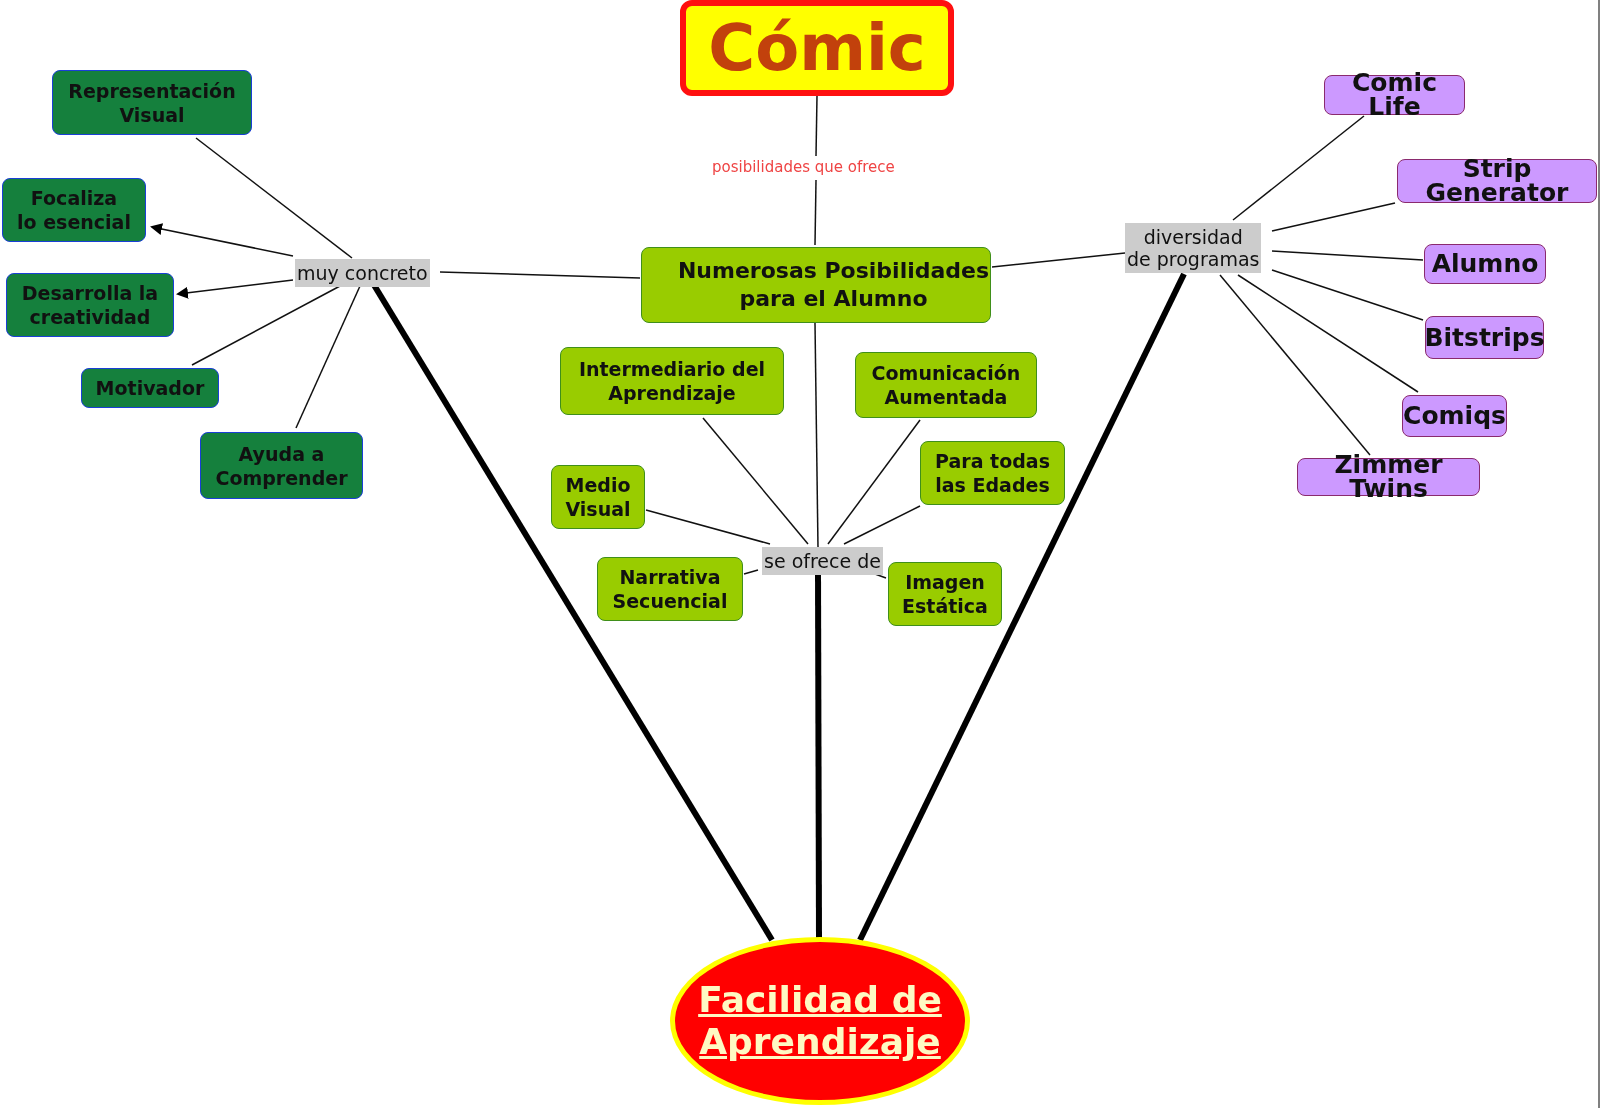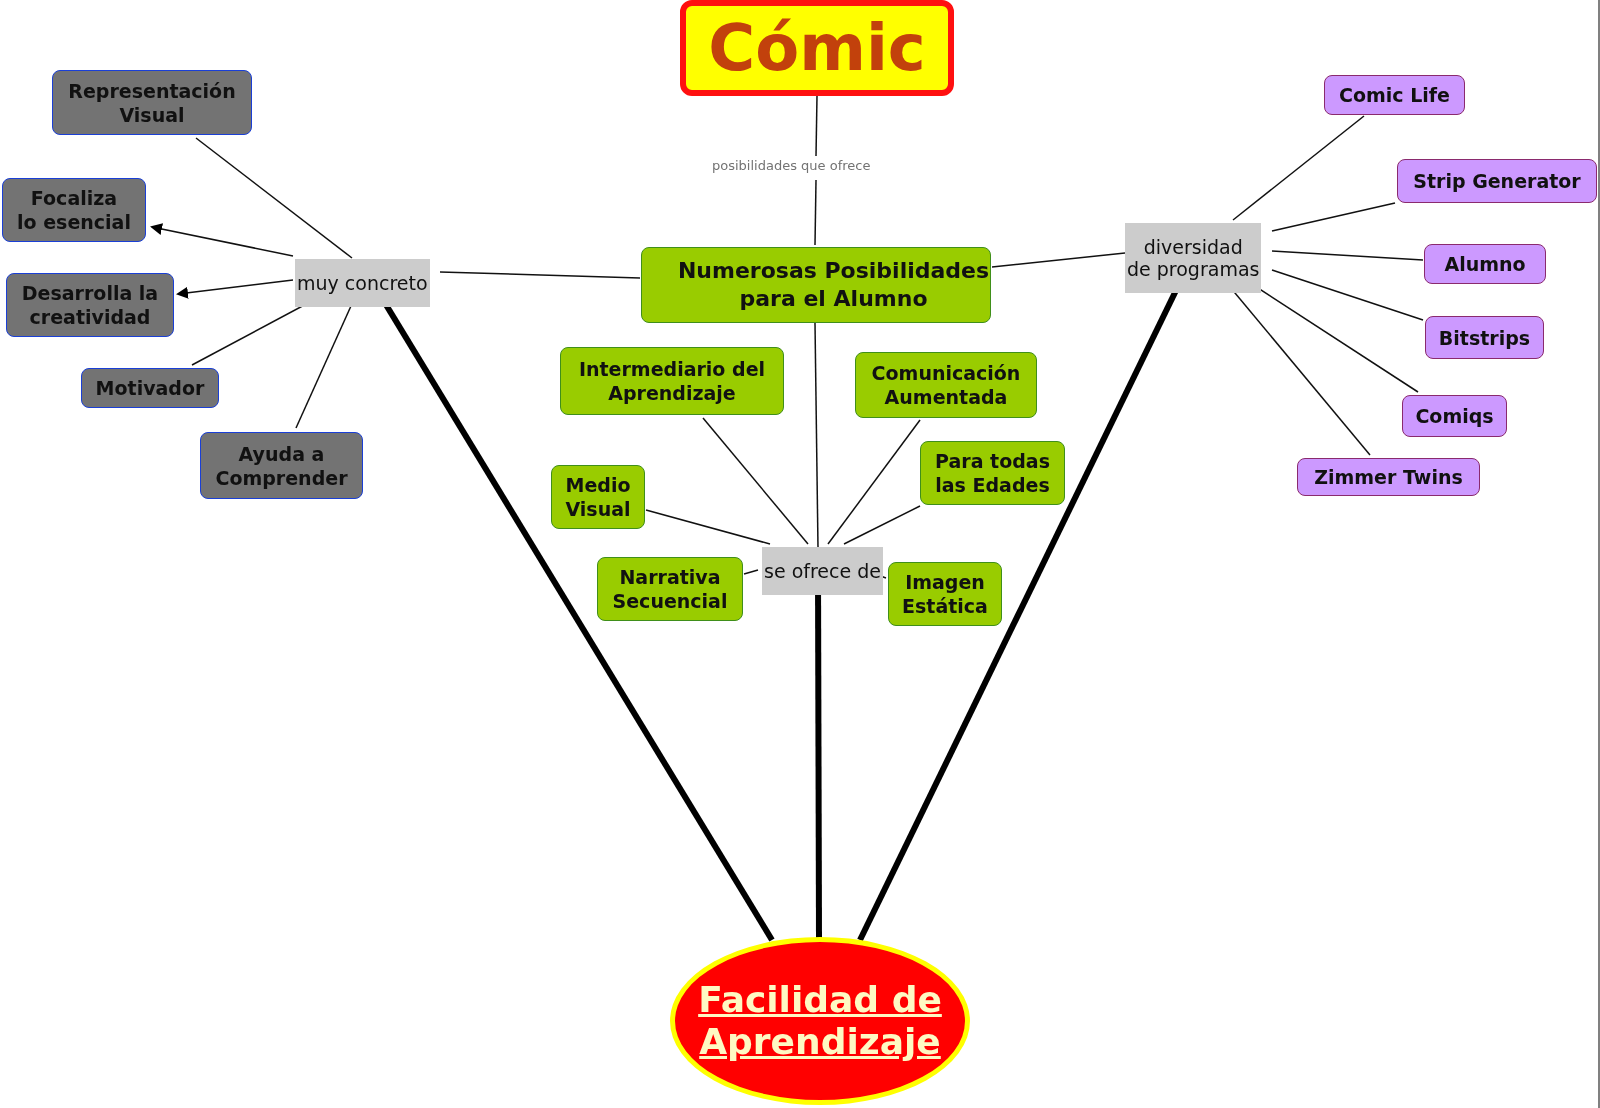--- a/index.html
+++ b/index.html
@@ -1,29 +1,29 @@
 <!DOCTYPE html>
 <html><head>
 <meta charset="utf-8">
 <style>
   html, body { margin:0; padding:0; }
   body { width:1600px; height:1108px; background:#ffffff; position:relative; overflow:hidden;
          font-family:"DejaVu Sans", sans-serif; }
   #lines { position:absolute; left:0; top:0; width:1600px; height:1108px; }
   .node { position:absolute; box-sizing:border-box; display:flex; align-items:center; justify-content:center;
           text-align:center; font-weight:bold; color:#111; border-radius:8px; line-height:24px; white-space:pre-line; }
-  .cyan { background:#737373; border:1.5px solid #1a3fd6; font-size:19px; }
+  .cyan { background:#15803d; border:1.5px solid #1a3fd6; font-size:19px; }
   .green { background:#99cc00; border:1.5px solid #3f8f1a; font-size:19px; }
   .green.big { font-size:22px; line-height:28px;padding-left:35px; }
-  .purple { background:#cc99ff; border:1.5px solid #8a2a6e; font-size:19px; }
+  .purple { background:#cc99ff; border:1.5px solid #8a2a6e; font-size:25px; }
   .title { background:#ffff00; border:6px solid #ff1010; border-radius:12px; font-size:64px; line-height:70px; color:#c2410c; }
   .ellipse { background:#ff0000; border:5px solid #ffff00; border-radius:50%; color:#fef9c3; font-size:36px; line-height:42px;text-decoration:underline; }
   .link { position:absolute; background:#cccccc; font-size:19px; color:#111; text-align:center; line-height:22px;
-          white-space:pre-line; padding:13px 2px; }
-  .link-plain { position:absolute; font-size:13px; color:#737373; white-space:nowrap;text-align:center; }
+          white-space:pre-line; padding:3px 2px; }
+  .link-plain { position:absolute; font-size:15px; color:#ef4444; white-space:nowrap;text-align:center; }
   .vscroll { position:absolute; right:0; top:0; width:2px; height:1108px; background:#808080; }
 </style>
 </head>
 <body>
 
 <svg id="lines" viewBox="0 0 1600 1108">
   <defs>
     <marker id="arrow" markerWidth="12" markerHeight="12" refX="10" refY="6" orient="auto" markerUnits="userSpaceOnUse">
       <path d="M0,0 L12,6 L0,12 z" fill="#000"></path>
     </marker>

